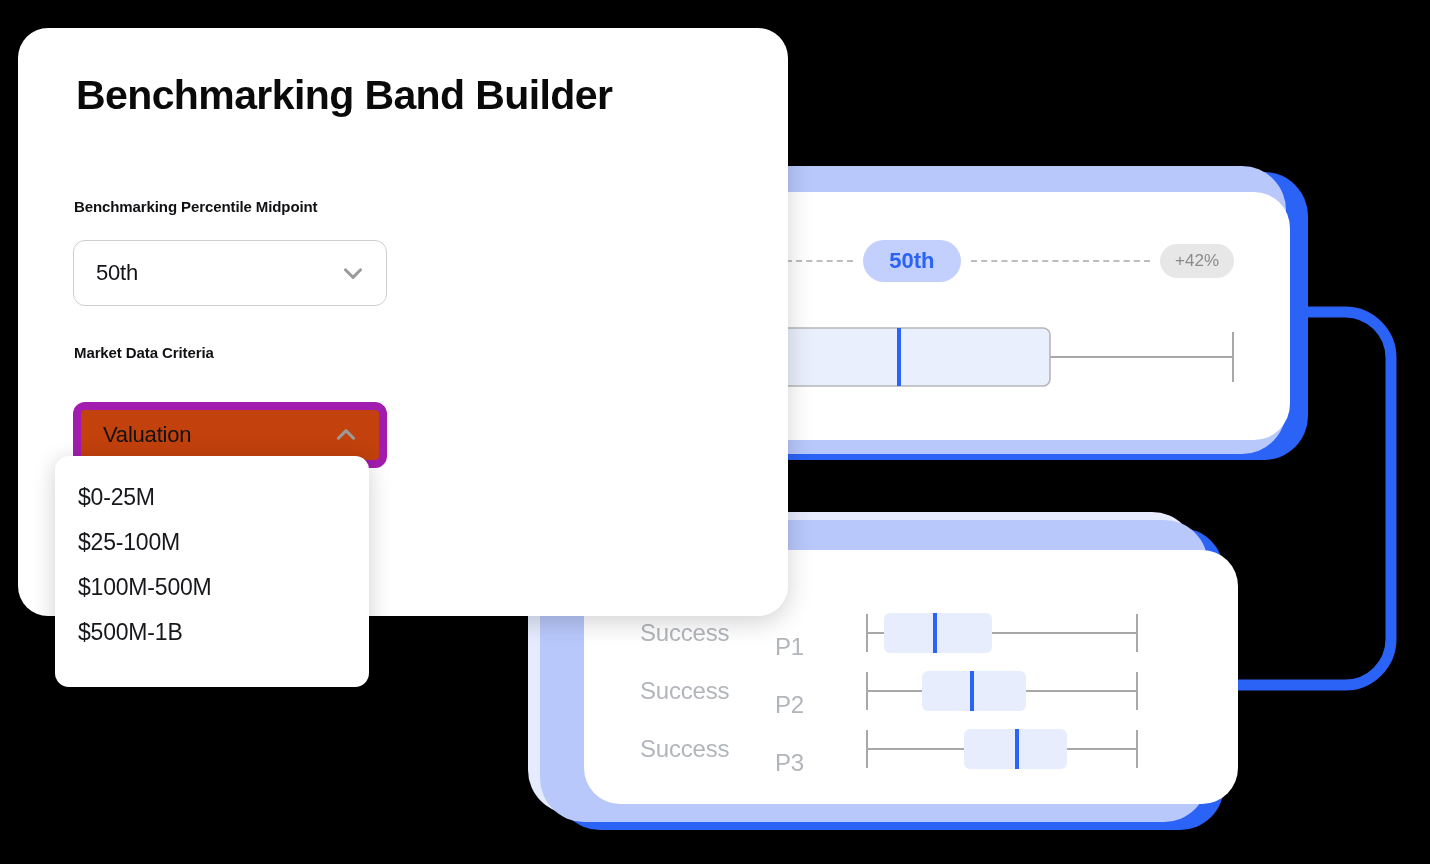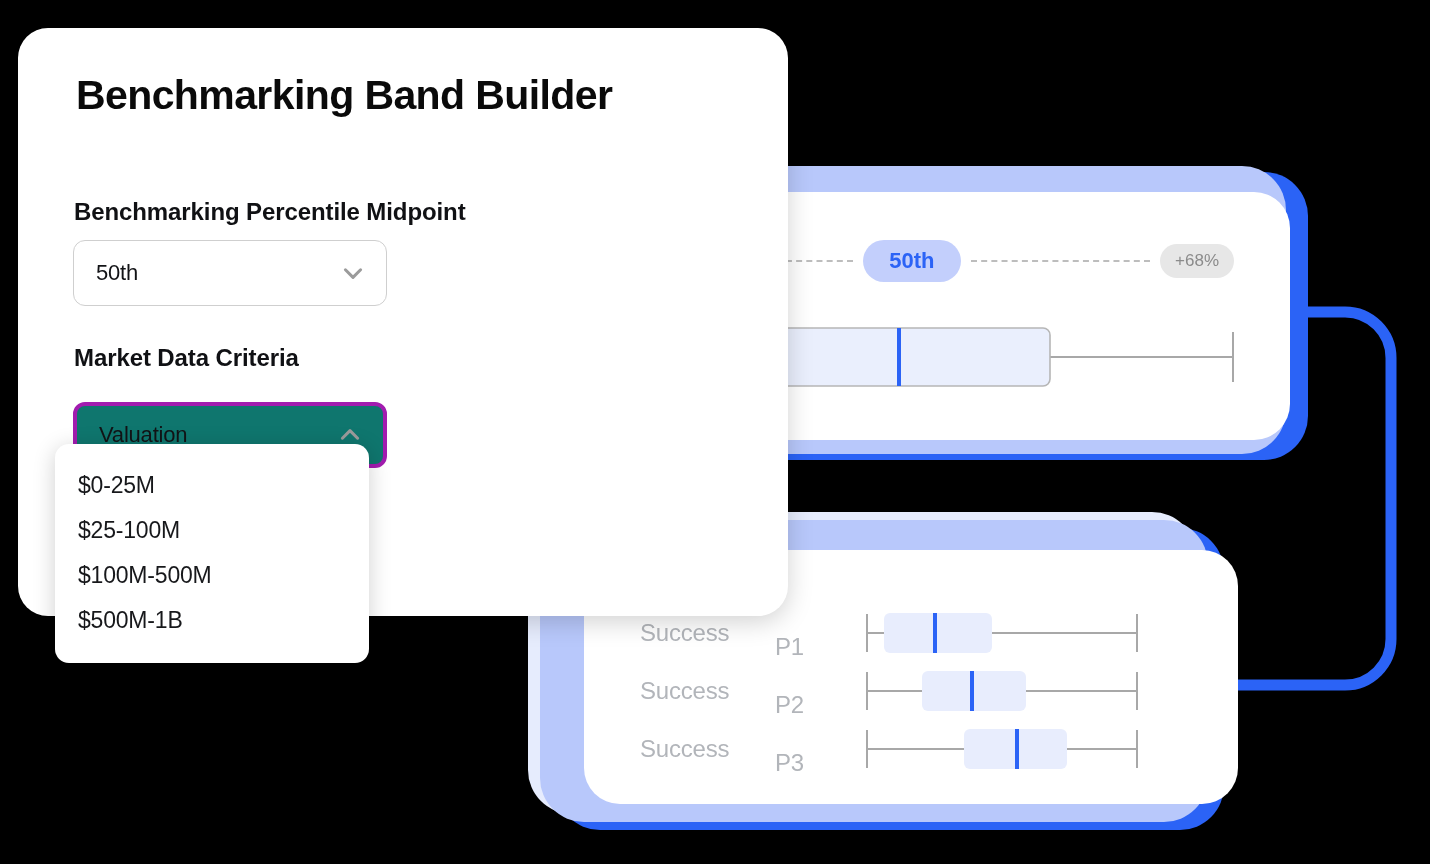--- a/index.html
+++ b/index.html
@@ -19,50 +19,50 @@
     border-radius: 30px;
     box-shadow: 0 6px 26px rgba(0,0,0,.18);
   }
   .page-title {
     position: absolute; left: 58px; top: 44px;
     font-size: 41px; font-weight: 700; letter-spacing: -0.6px;
     color: #0a0a0a; white-space: nowrap;
   }
   .field-label {
     position: absolute; left: 56px;
-    font-size: 24px; font-weight: 700; color: #101114;
+    font-size: 15px; font-weight: 700; color: #101114;
     letter-spacing: -0.1px; white-space: nowrap;
   }
   .label-1 { top: 170px; }
   .label-2 { top: 316px; }
 
   .select {
     position: absolute; left: 55px; width: 314px; height: 66px;
     border-radius: 12px; background: #ffffff;
     border: 1.4px solid #cfcfcf;
     display: flex; align-items: center;
     padding: 0 20px 0 22px;
   }
   .select-1 { top: 212px; }
   .select-2 {
     top: 374px;
-    background: #0f766e;
-    border: 4px solid #a21caf;
+    background: #c2410c;
+    border: 8px solid #a21caf;
   }
   .select-value {
     flex: 1; font-size: 22px; color: #121316; letter-spacing: -0.2px;
   }
   .chev { width: 26px; height: 26px; display: block; }
   .chev path { stroke: #9b9b9b; stroke-width: 2.8; fill: none;
     stroke-linecap: round; stroke-linejoin: round; }
 
   
   .menu {
-    position: absolute; left: 55px; top: 444px;
-    width: 314px; padding: 19px 0 20px;
+    position: absolute; left: 55px; top: 456px;
+    width: 314px; padding: 19px 0 32px;
     background: #ffffff; border-radius: 14px;
     box-shadow: 0 4px 22px rgba(0,0,0,.19);
   }
   .menu-item {
     height: 45px; display: flex; align-items: center;
     padding: 0 0 0 23px;
     font-size: 23px; color: #17181b; letter-spacing: -0.2px;
   }
   .menu-item.selected { color: #2b63f6; }
 
@@ -135,21 +135,21 @@
 
   <div class="frame card-top">
     <div class="halo-mid"></div>
     <div class="inner">
 
       <div class="scale">
         <div class="pill gray">-10%</div>
         <div class="dashline"></div>
         <div class="pill blue">50th</div>
         <div class="dashline"></div>
-        <div class="pill gray">+68%</div>
+        <div class="pill gray">+42%</div>
       </div>
 
       <div class="boxplot" style="left:30px; top:130px;">
         <svg class="bp-svg" width="640" height="70" viewBox="0 0 640 70">
           <line class="whisk" x1="1" y1="10" x2="1" y2="60"></line>
           <line class="whisk" x1="639" y1="10" x2="639" y2="60"></line>
           <line class="whisk" x1="1" y1="35" x2="168" y2="35"></line>
           <line class="whisk" x1="456" y1="35" x2="639" y2="35"></line>
           <rect class="bx-outline" x="168" y="6" width="288" height="58" rx="7"></rect>
           <line class="med" x1="305" y1="6" x2="305" y2="64"></line>

